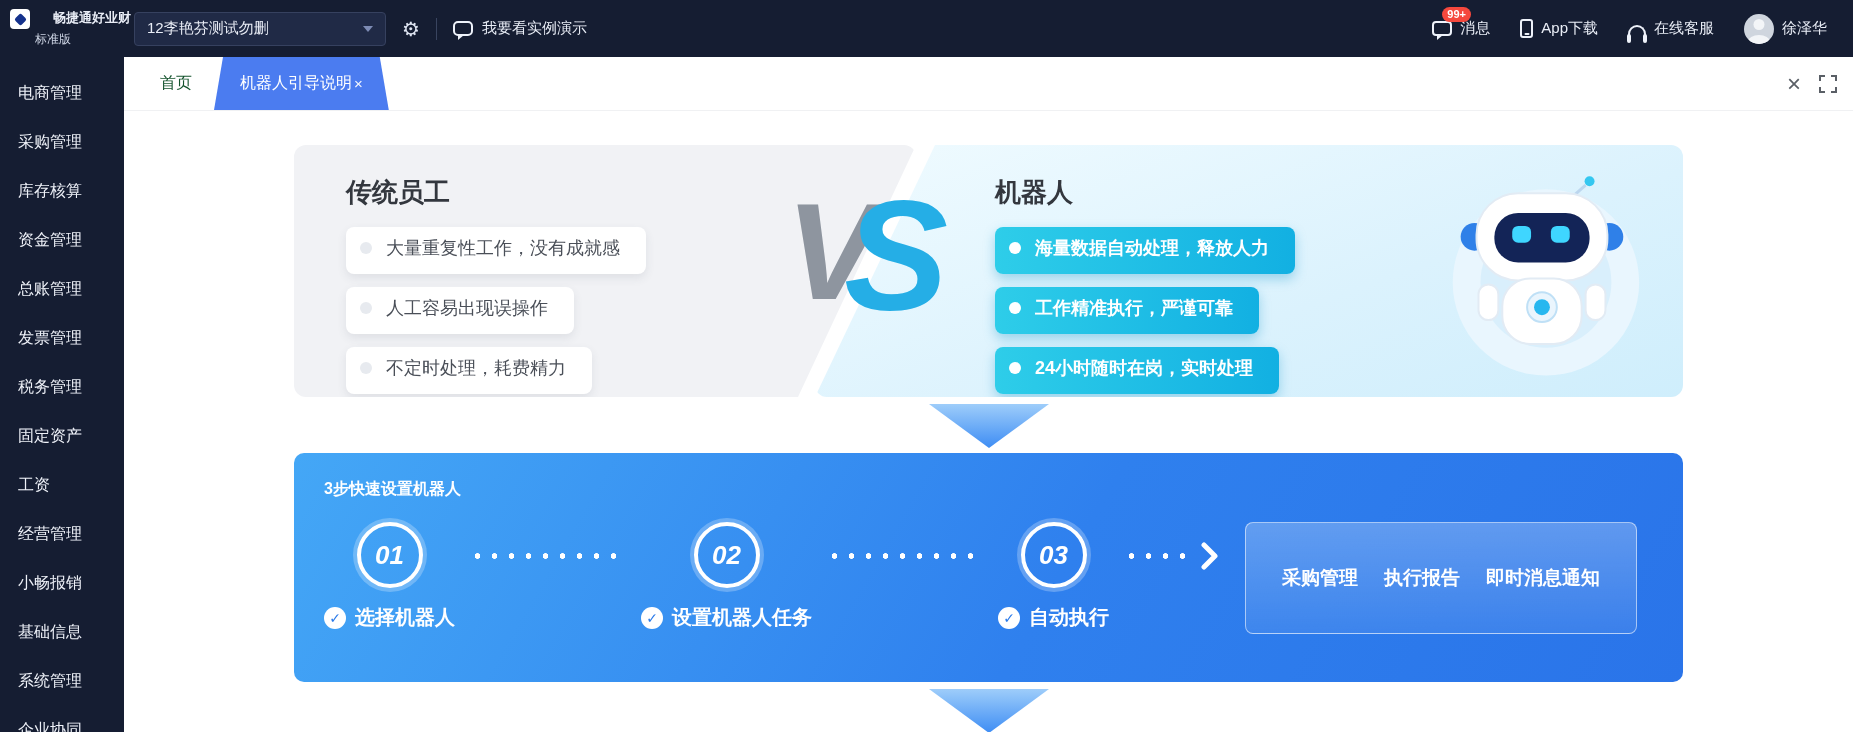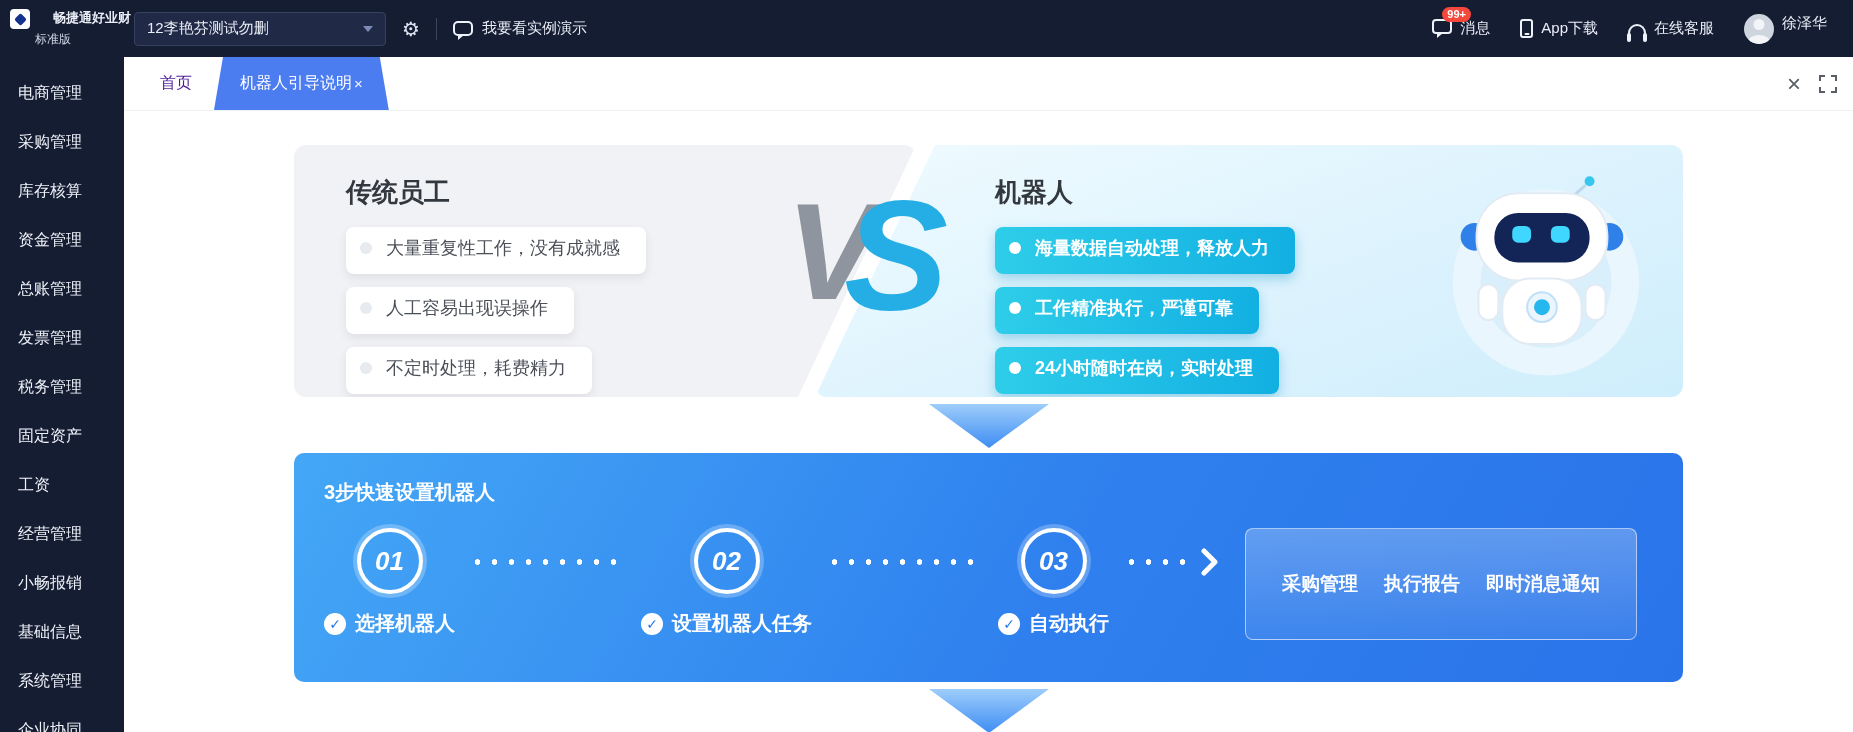--- a/index.html
+++ b/index.html
@@ -17,42 +17,42 @@
   .brand-edition{font-size:12px;margin-left:25px;color:#cdd4e4}
   .account-select{margin-left:10px;height:34px;min-width:252px;background:#202a46;border:1px solid #36415f;border-radius:4px;
     display:flex;align-items:center;justify-content:space-between;padding:0 12px;font-size:15px;cursor:pointer}
   .caret{width:0;height:0;border-left:5px solid transparent;border-right:5px solid transparent;border-top:6px solid #7d8bb4}
   .gear{font-size:20px;color:#dfe5f2;margin-left:16px;cursor:pointer;line-height:1}
   .vdiv{width:1px;height:22px;background:#39445f;margin:0 16px}
   .demo{display:flex;align-items:center;gap:9px;font-size:15px;cursor:pointer}
   .bubble{position:relative;width:20px;height:15px;border:2px solid #eef2fa;border-radius:5px}
   .bubble:after{content:"";position:absolute;left:3px;bottom:-6px;width:0;height:0;border-top:5px solid #eef2fa;border-right:6px solid transparent}
   .top-right{margin-left:auto;display:flex;align-items:center;gap:30px;font-size:15px}
-  .top-item{display:flex;gap:8px;cursor:pointer;position:relative}
+  .top-item{display:flex;align-items:center;gap:8px;cursor:pointer;position:relative}
   .badge{position:absolute;top:-12px;left:10px;background:#f5483d;color:#fff;font-size:11px;line-height:15px;padding:0 5px;border-radius:8px;font-weight:bold}
   .msg-icon{width:20px;height:15px;border:2px solid #eef2fa;border-radius:4px;position:relative}
   .msg-icon:after{content:"";position:absolute;left:3px;bottom:-6px;width:0;height:0;border-top:5px solid #eef2fa;border-right:6px solid transparent}
   .phone-icon{width:13px;height:19px;border:2px solid #eef2fa;border-radius:3px;position:relative}
   .phone-icon:after{content:"";position:absolute;left:50%;bottom:1px;transform:translateX(-50%);width:5px;height:2px;background:#eef2fa;border-radius:1px}
   .headset-icon{width:18px;height:12px;border:2px solid #eef2fa;border-bottom:none;border-radius:10px 10px 0 0;position:relative;margin-top:5px}
   .headset-icon:before,.headset-icon:after{content:"";position:absolute;bottom:-6px;width:4px;height:9px;background:#eef2fa;border-radius:2px}
   .headset-icon:before{left:-3px}.headset-icon:after{right:-3px}
   .avatar{width:30px;height:30px;border-radius:50%;background:#cfd5de;position:relative;overflow:hidden;flex:0 0 30px}
   .avatar:before{content:"";position:absolute;top:5px;left:50%;transform:translateX(-50%);width:11px;height:11px;border-radius:50%;background:#f3f5f8}
   .avatar:after{content:"";position:absolute;bottom:-4px;left:50%;transform:translateX(-50%);width:22px;height:13px;border-radius:50% 50% 0 0;background:#f3f5f8}
 
   
   .body{flex:1;display:flex;min-height:0}
   .sidebar{flex:0 0 124px;background:#151d32;color:#eef1f8;padding-top:12px}
   .side-item{height:49px;display:flex;align-items:center;padding-left:18px;font-size:16px;cursor:pointer;white-space:nowrap}
   .main{flex:1;display:flex;flex-direction:column;min-width:0}
 
   
   .tabbar{flex:0 0 45px;background:#fff;display:flex;align-items:stretch;padding-left:14px;border-bottom:1px solid #f0f1f3}
-  .tab{display:flex;align-items:center;padding:16px 22px;font-size:16px;color:#4c1d95;cursor:pointer}
+  .tab{display:flex;align-items:center;padding:16px 22px;font-size:16px;color:#14532d;cursor:pointer}
   .tab.active{background:#4b7cf0;color:#fff;gap:2px;padding:0 26px;clip-path:polygon(9px 0,calc(100% - 9px) 0,100% 100%,0 100%)}
   .tab-close{font-size:15px;opacity:.95;line-height:1}
   .tabbar-right{margin-left:auto;display:flex;align-items:center;gap:18px;padding-right:16px;color:#5a5f66}
   .icon-close-all{font-size:24px;line-height:1;cursor:pointer}
   .icon-fullscreen{cursor:pointer;display:flex}
 
   
   .content{flex:1;overflow:hidden;background:#fff;display:flex;flex-direction:column;align-items:center}
 
   .compare{position:relative;width:1389px;height:252px;margin-top:34px;flex:0 0 auto}
@@ -70,21 +70,21 @@
   .vs{position:absolute;left:492px;top:22px;z-index:3;font-style:italic;font-weight:800;line-height:1;user-select:none}
   .vs .v{font-size:138px;color:#8e959f}
   .vs .s{font-size:156px;margin-left:-34px;color:#25aee6;position:relative;top:10px;display:inline-block}
   .robot{position:absolute;right:26px;top:8px;z-index:2}
 
   .flow-arrow{flex:0 0 auto;margin:7px 0 5px;display:flex;justify-content:center;width:100%}
 
   .steps-panel{width:1389px;height:229px;flex:0 0 auto;border-radius:10px;color:#fff;
     background:linear-gradient(120deg,#44a7f6 0%,#2f80ee 55%,#2a74e9 100%);
     padding:26px 46px 0 30px;display:flex;flex-direction:column}
-  .steps-title{font-size:20px;font-weight:bold}
+  .steps-title{font-size:16px;font-weight:bold}
   .steps-body{display:flex;margin-top:22px;flex:1}
   .steps-flow{flex:1;display:flex;align-items:flex-start}
   .step{display:flex;flex-direction:column;align-items:center}
   .step-circle{width:66px;height:66px;border-radius:50%;border:4px solid #fff;
     box-shadow:0 0 0 4px rgba(255,255,255,.25);display:flex;align-items:center;justify-content:center;
     font-size:26px;font-weight:bold;font-style:italic}
   .step-label{margin-top:16px;display:flex;align-items:center;gap:9px;font-size:20px;font-weight:bold;white-space:nowrap}
   .check{width:22px;height:22px;border-radius:50%;background:#fff;color:#2a7ae9;font-size:14px;font-weight:bold;
     display:flex;align-items:center;justify-content:center;flex:0 0 22px}
   .dots{flex:1;height:6px;margin:31px 14px 0;background-image:radial-gradient(circle,#fff 2.6px,rgba(255,255,255,0) 3px);

